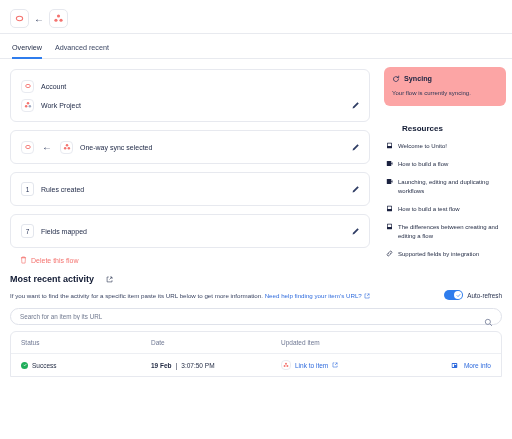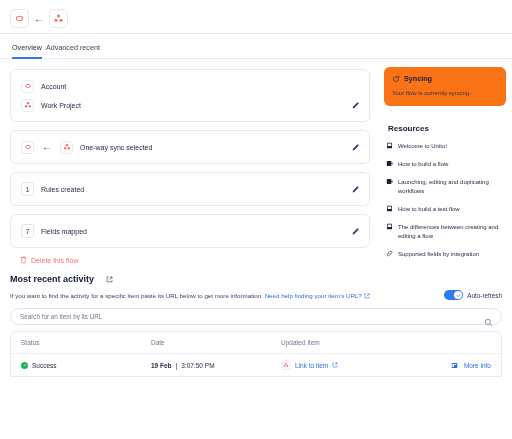--- a/index.html
+++ b/index.html
@@ -34,21 +34,21 @@
   }
   .hdr-sub {
     font-size: 5.6px; color: #5d6781; line-height: 9px; margin-top: 2px;
     display: flex; align-items: center; gap: 2px; white-space: nowrap;
   }
   .hdr-sub .sep { color: #9aa2b8; }
   .link-blue { color: #2f6bdd; text-decoration: underline; }
 
   
   .tabs {
-    display: flex; gap: 4px; padding: 0 12px;
+    display: flex; gap: 13px; padding: 0 12px;
     border-bottom: 1px solid #e8eaef; height: 25px; align-items: flex-end;
   }
   .tab {
     font-size: 7.2px; color: #3b4663; padding-bottom: 5px;
     border-bottom: 2px solid transparent; margin-bottom: -1px;
   }
   .tab.active { color: #1b2540; border-bottom-color: #2f7ded; }
 
   
   .body { display: flex; padding: 0; }
@@ -75,27 +75,27 @@
   }
   .pencil { position: absolute; right: 9px; bottom: 7px; }
 
   .delete-flow {
     display: flex; align-items: center; gap: 4px;
     font-size: 7px; color: #f4736f; margin: 3px 0 0 10px;
   }
 
   
   .sync-card {
-    background: #f97316; border-radius: 6px; padding: 7px 8px 8px 8px;
+    background: #fca5a5; border-radius: 6px; padding: 7px 8px 8px 8px;
   }
   .sync-head { display: flex; align-items: center; gap: 4px; }
   .sync-title { font-size: 7.2px; font-weight: bold; color: #17213f; }
   .sync-desc { font-size: 6px; color: #2b3655; margin-top: 6px; line-height: 9px; }
 
-  .res-title { font-size: 8px; font-weight: bold; color: #111a33; margin: 18px 0 9px 4px; }
+  .res-title { font-size: 8px; font-weight: bold; color: #111a33; margin: 18px 0 9px 18px; }
   .res-item {
     display: flex; gap: 5px; align-items: flex-start;
     font-size: 6px; color: #1e2740; line-height: 9px; margin-bottom: 9px; padding-left: 2px;
   }
   .res-item .res-label { flex: 1; }
 
   
   .activity { padding: 6px 10px 0 10px; }
   .act-head { display: flex; align-items: center; gap: 12px; }
   .act-title { font-size: 9px; font-weight: bold; color: #111a33; }

